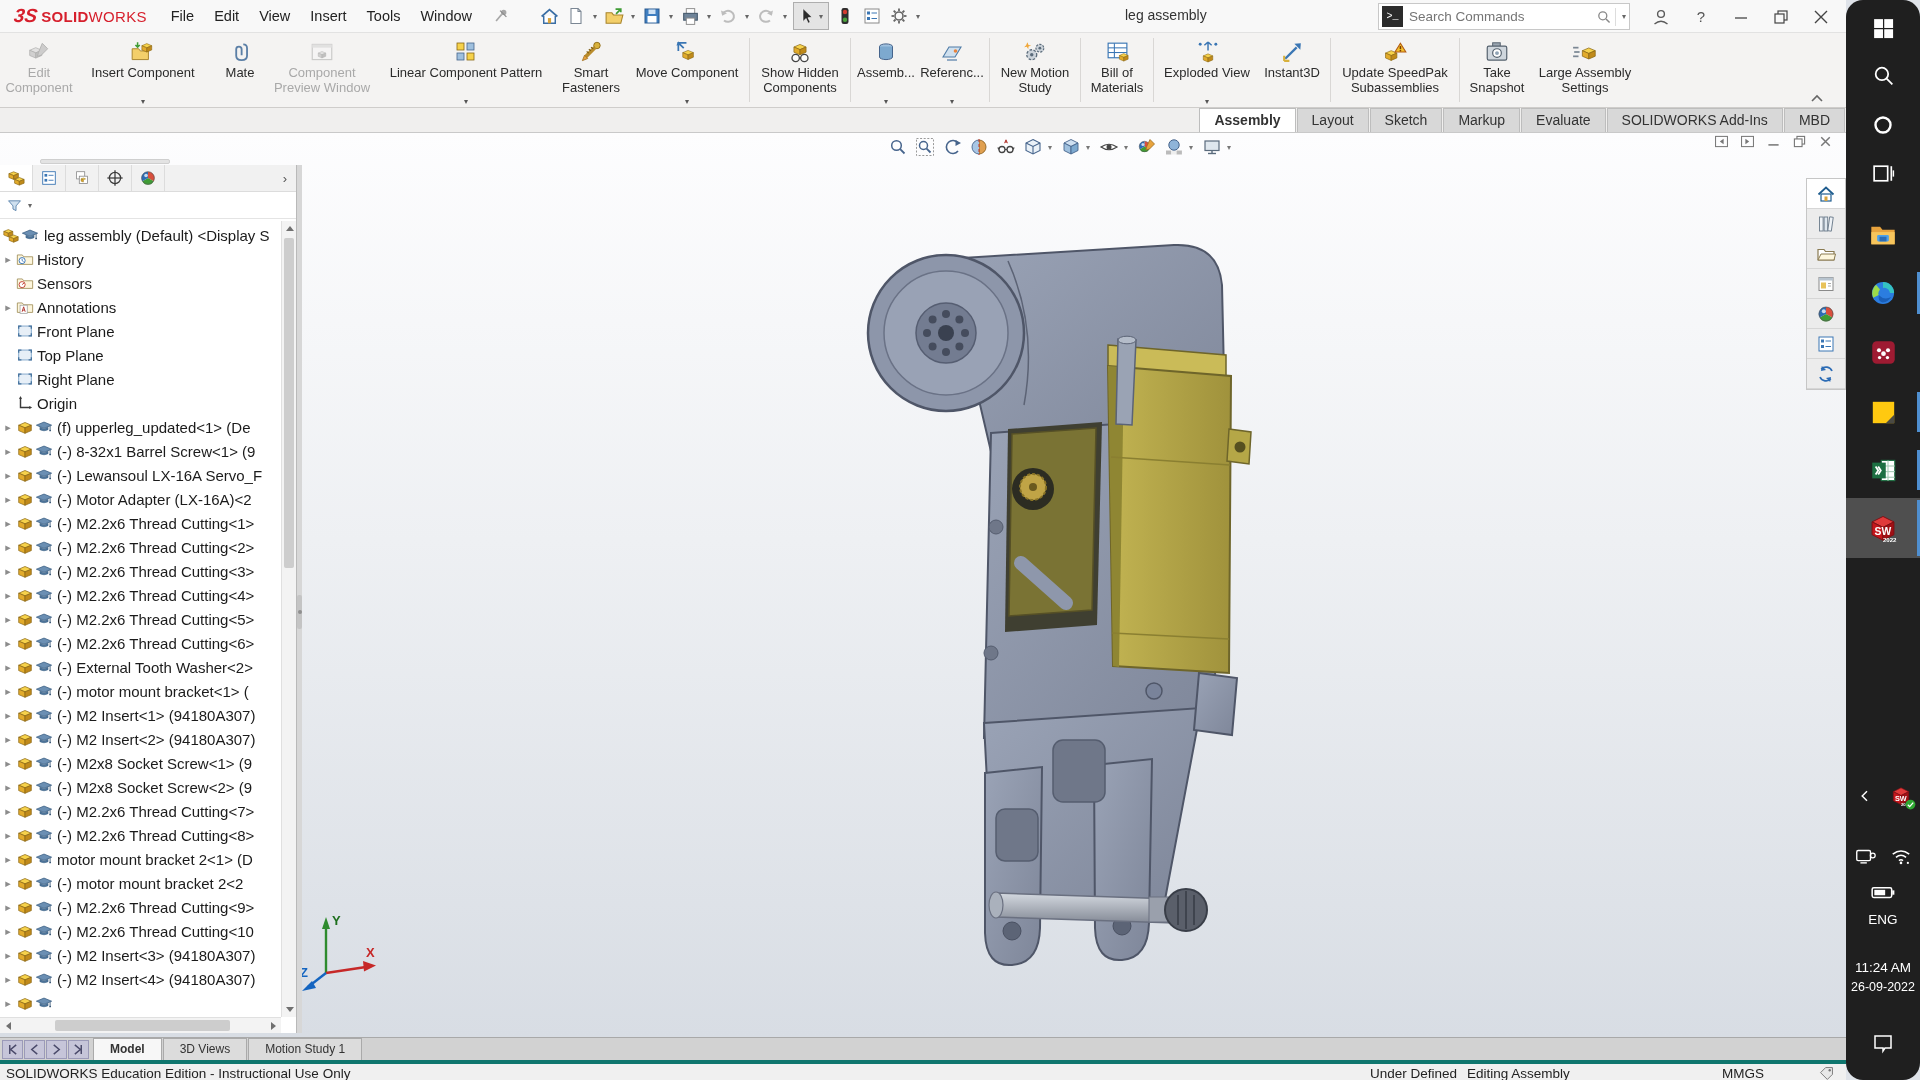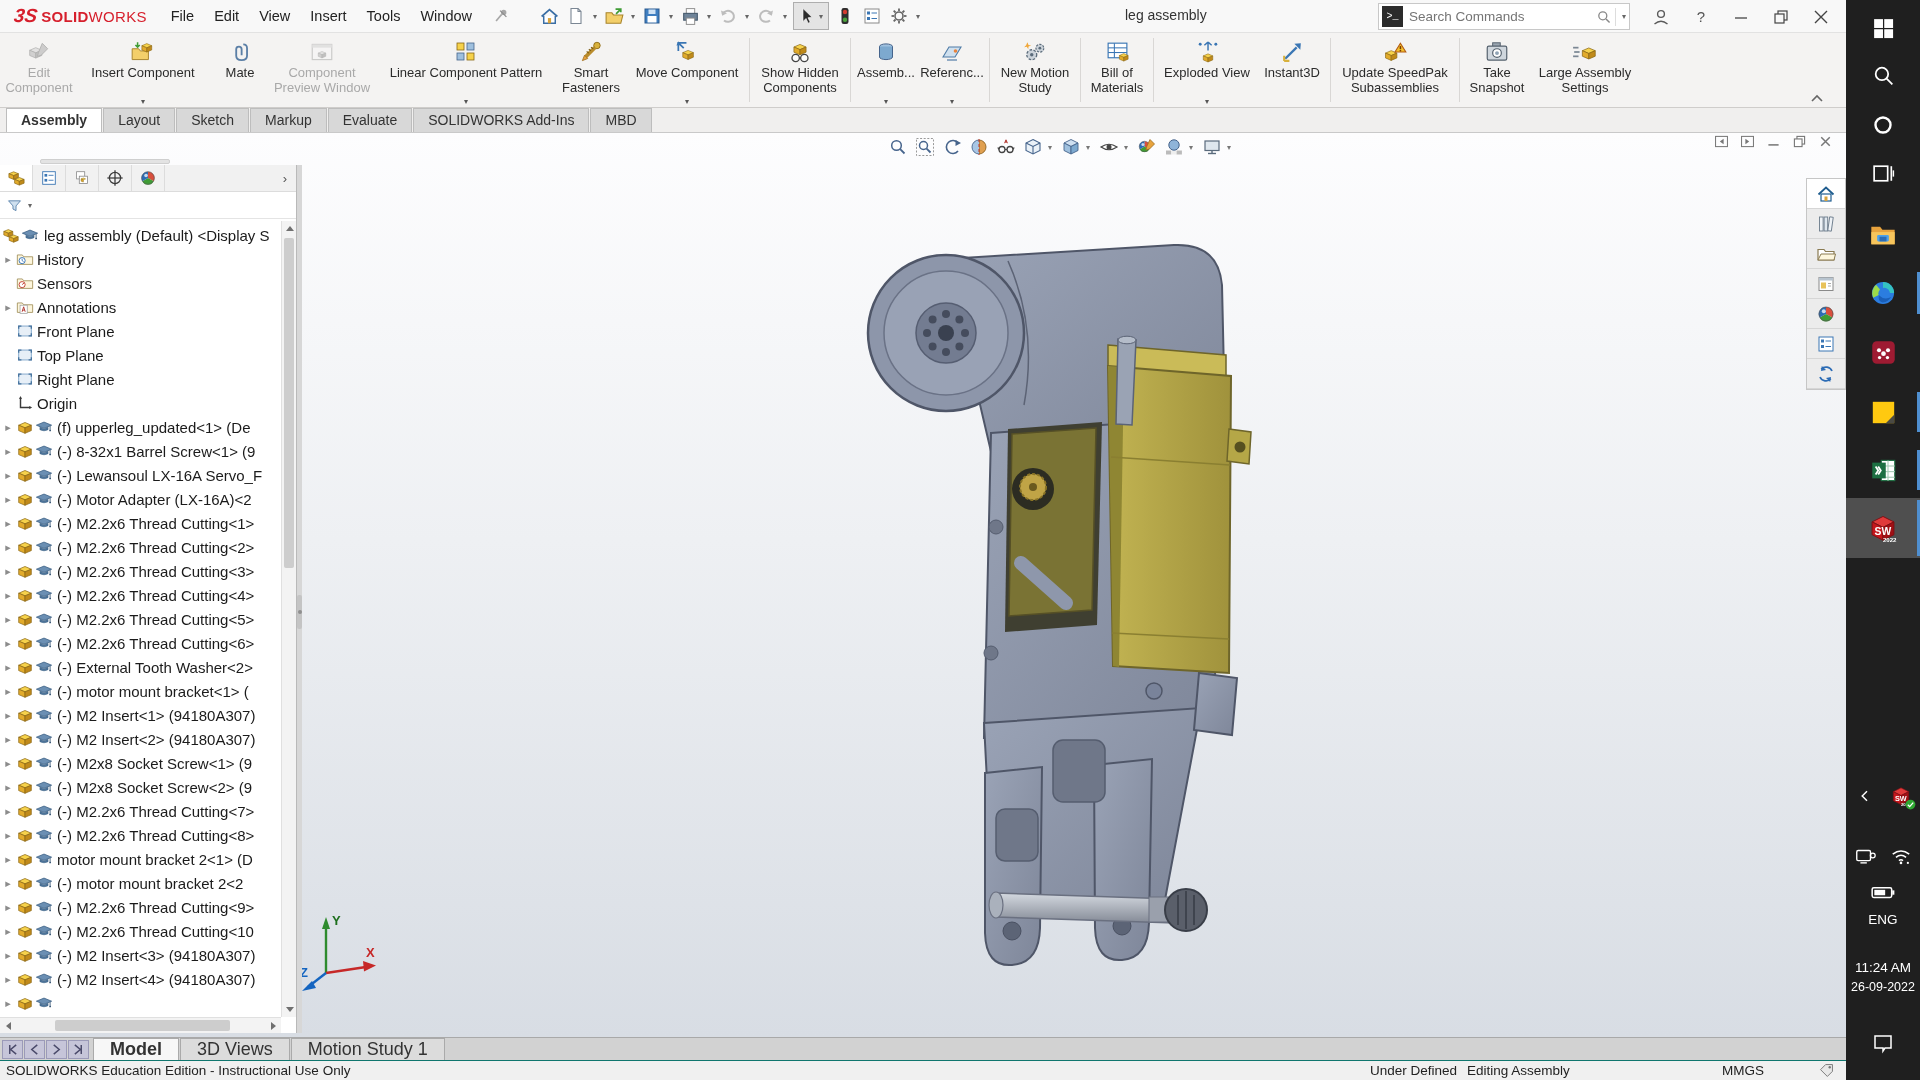--- a/index.html
+++ b/index.html
@@ -35,21 +35,21 @@
   .rbtn { position:relative; display:flex; flex-direction:column; align-items:center; padding-top:5px; }
   .rbtn .ric { height:27px; display:flex; align-items:center; justify-content:center; }
   .rlbl { font-size:13px; color:#2b2b2b; line-height:15px; text-align:center; white-space:nowrap; }
   .rdd { position:absolute; bottom:1px; font-size:8px; color:#555; }
   .rbtn.disabled .rlbl { color:#a9a9a9; }
   .rbtn.disabled .ric { filter:grayscale(1) opacity(.5); }
   .rsep { width:1px; background:#d9d7d5; margin:5px 3px; }
   .ribbon-collapse { position:absolute; right:22px; bottom:4px; color:#666; }
 
   
-  .tabsrow { position:absolute; left:0; top:108px; width:1846px; height:25px; background:#f0efee; border-bottom:1px solid #c9c9c9; display:flex; align-items:flex-end; padding-left:6px; }
+  .tabsrow { position:absolute; left:0; top:108px; width:1846px; height:25px; background:#f0efee; border-bottom:1px solid #c9c9c9; display:flex; align-items:flex-end; padding-left:6px;justify-content:flex-end; }
   .ctab { height:24px; line-height:23px; padding:0 14px; font-size:14px; color:#333; background:#d8d8d8; border:1px solid #bdbdbd; border-bottom:none; margin-right:1px; }
   .ctab.active { background:#fff; font-weight:bold; }
 
   
   .main { position:absolute; left:0; top:133px; width:1846px; height:904px; }
   .viewport { position:absolute; left:0; top:0; width:1846px; height:904px;
     background:linear-gradient(#fdfdfe 0%, #eef0f3 45%, #d8dde4 100%); }
   .headsup { position:absolute; left:886px; top:2px; display:flex; align-items:center; gap:3px; }
   .hbtn { display:inline-flex; align-items:center; justify-content:center; width:24px; height:24px; }
   .hdd { font-size:8px; color:#777; width:8px; }
@@ -90,34 +90,34 @@
   .hsb-btn { width:16px; height:16px; display:flex; align-items:center; justify-content:center; }
   .hthumb { position:absolute; left:55px; width:175px; top:2px; bottom:2px; background:#cdcdcd; border-radius:2px; }
   .splitter { position:absolute; left:297px; top:32px; width:5px; height:868px; background:#d7d7d7; }
   .split-dot { position:absolute; left:0px; top:430px; width:5px; height:34px; background:#c4c4c4; border-radius:2px; display:flex; align-items:center; justify-content:center; }
   .split-dot i { width:4px; height:4px; border-radius:50%; background:#8f8f8f; }
 
   
   .doctabs { position:absolute; left:0; top:1037px; width:1846px; height:23px; background:#d2d2d2; border-top:1px solid #a9a9a9; display:flex; align-items:flex-end; }
   .navbtns { display:flex; gap:1px; margin:0 4px 1px 2px; }
   .navbtn { width:21px; height:19px; background:#c6c5d9; border:1px solid #9b9ab8; display:flex; align-items:center; justify-content:center; }
-  .dtab { height:22px; line-height:21px; padding:0 16px; font-size:18px; color:#333; background:#dcdcdc; border:1px solid #aaa; border-bottom:none; margin-right:1px; }
+  .dtab { height:22px; line-height:21px; padding:0 16px; font-size:12px; color:#333; background:#dcdcdc; border:1px solid #aaa; border-bottom:none; margin-right:1px; }
   .dtab.active { background:#f7f7f7; font-weight:bold; }
 
   
-  .statusbar { position:absolute; left:0; top:1060px; width:1846px; height:20px; background:#f0f0f0; border-top:1px solid #0f766e; font-size:13.5px; color:#222; }
+  .statusbar { position:absolute; left:0; top:1060px; width:1846px; height:20px; background:#f0f0f0; border-top:4px solid #0f766e; font-size:13.5px; color:#222; }
   .st-left { position:absolute; left:6px; top:2px; }
   .st-under { position:absolute; left:1370px; top:2px; }
   .st-edit { position:absolute; left:1467px; top:2px; }
   .st-units { position:absolute; left:1722px; top:2px; }
   .st-caret { position:absolute; left:1788px; top:7px; }
   .st-tag { position:absolute; left:1818px; top:1px; }
 
   
-  .taskbar { position:absolute; right:0; top:0; width:74px; height:1080px; background:#1f1f1f; }
+  .taskbar { position:absolute; right:0; top:0; width:74px; height:1080px; background:#1f1f1f;border-radius:17px; }
   .tkbtn { position:absolute; left:0; width:74px; display:flex; align-items:center; justify-content:center; }
   .tkbtn.active { background:#4f4f4f; }
   .accent { position:absolute; right:0; width:3px; background:#4f8fd0; }
   .traytxt { position:absolute; left:0; width:74px; text-align:center; color:#fff; }
 
   svg { display:block; }
   .hidden-defs { position:absolute; width:0; height:0; overflow:hidden; }
 </style>
 </head>
 <body>

